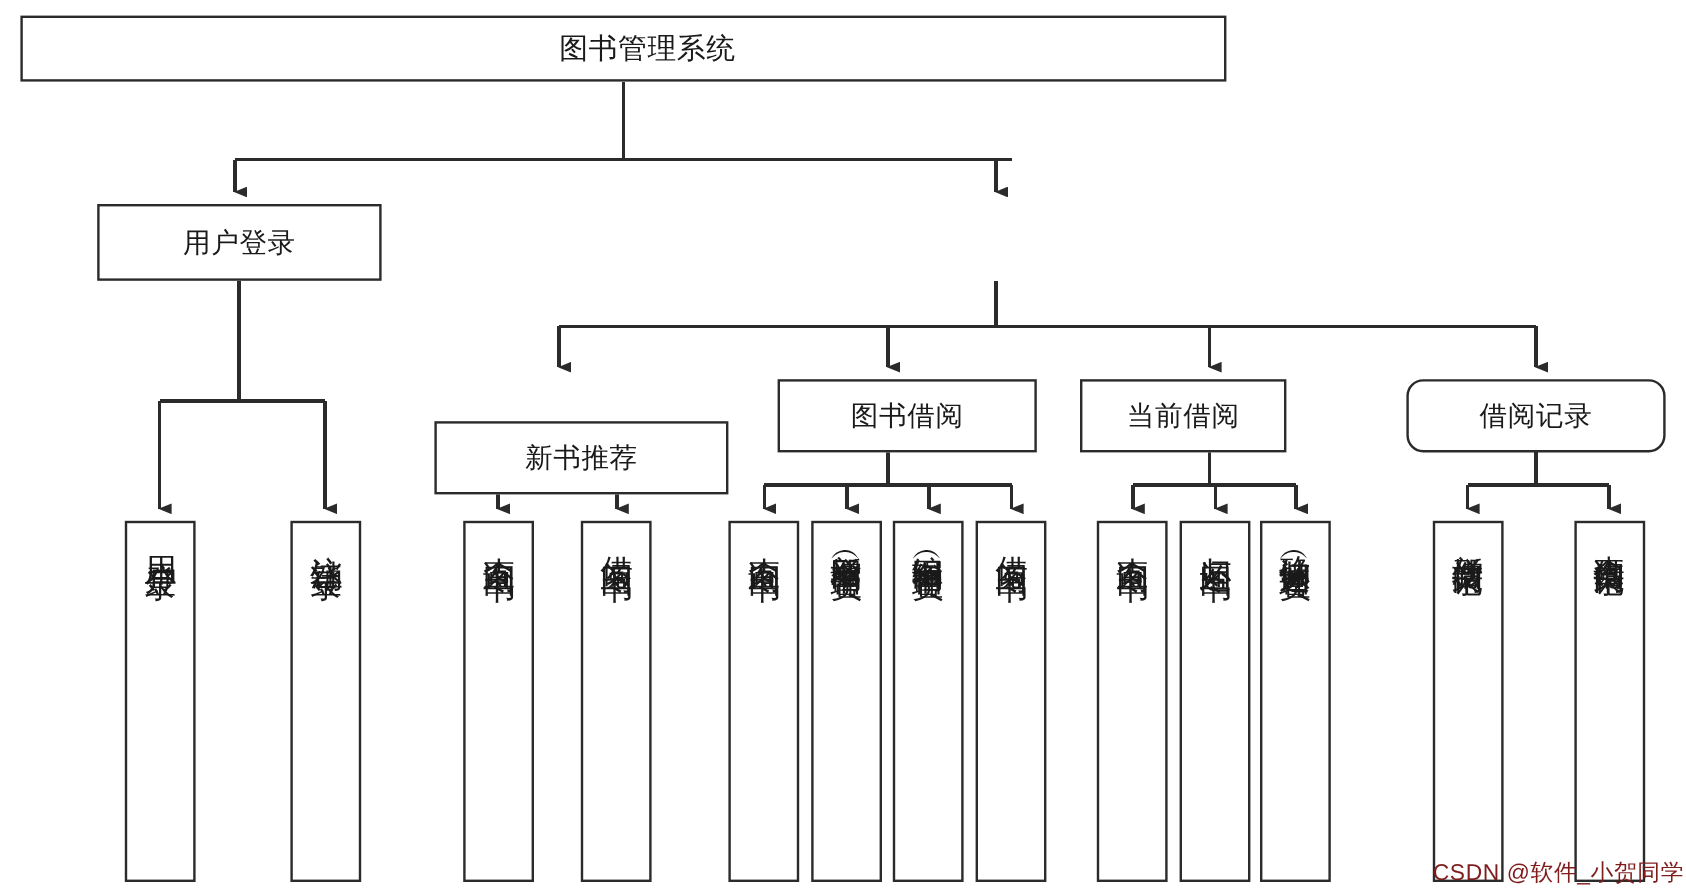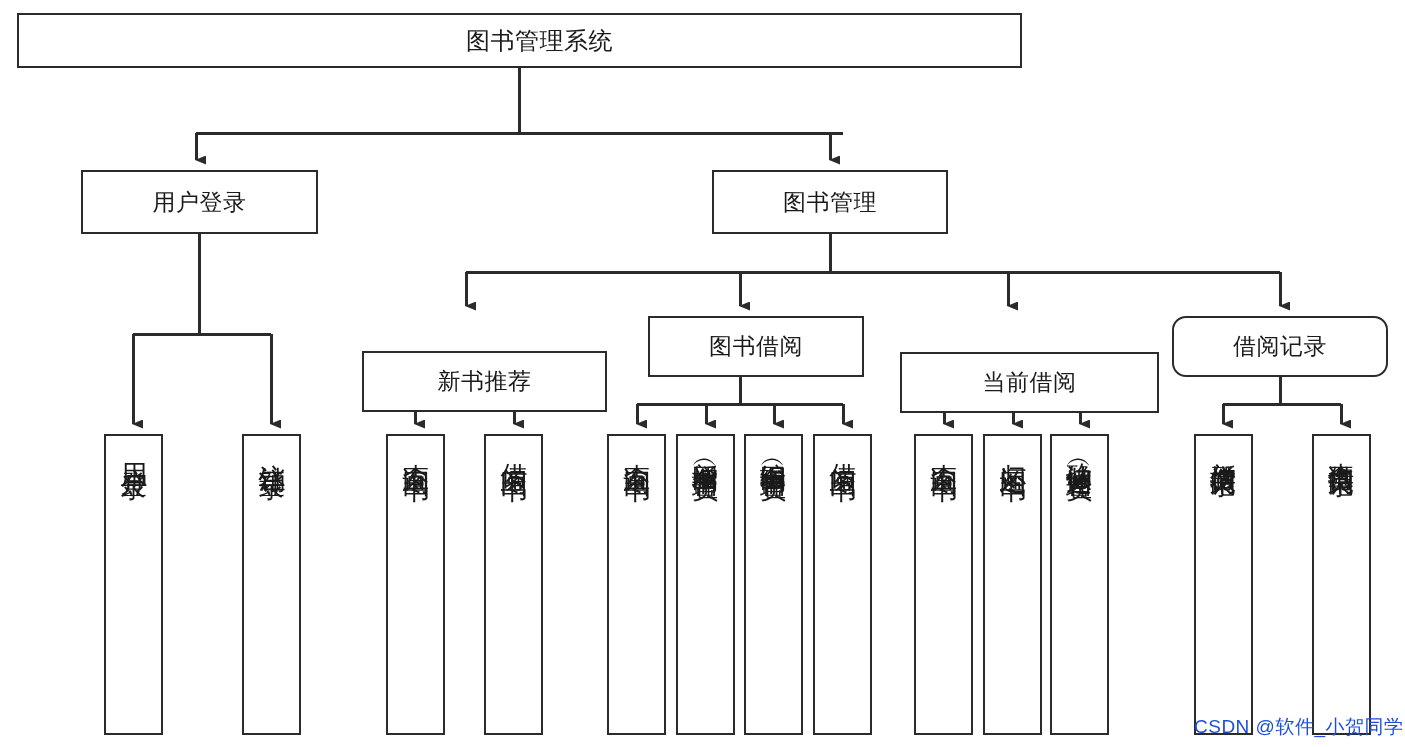--- a/index.html
+++ b/index.html
@@ -63,21 +63,21 @@
     letter-spacing: 4px;
     white-space: nowrap;
   }
   .node.vert.tall-text .node-label {
     font-size: 26px;
     letter-spacing: 2px;
   }
   .watermark {
     position: absolute;
     font-size: 19px;
-    color: #1d4ed8;
+    color: #7f1d1d;
     white-space: nowrap;
     letter-spacing: 0.5px;
   }
 </style>
 </head>
 <body>
 
 <div id="diagram-root">
 
   <svg id="edges-layer" width="1405" height="747" viewBox="0 0 1405 747">
@@ -131,33 +131,30 @@
   </svg>
 
   <div class="node horiz root" style="left:17px; top:13px; width:1005px; height:55px;padding-left:40px;">
     <span class="node-label">图书管理系统</span>
   </div>
 
   <div class="node horiz" style="left:81px; top:170px; width:237px; height:64px;">
     <span class="node-label">用户登录</span>
   </div>
 
-  <div class="node horiz" style="left:712px; top:170px; width:236px; height:64px;">
-    <span class="node-label">图书管理</span>
-  </div>
 
   <div class="node horiz" style="left:362px; top:316px; width:245px; height:61px;margin-top:35px;">
     <span class="node-label">新书推荐</span>
   </div>
 
   <div class="node horiz" style="left:648px; top:316px; width:216px; height:61px;">
     <span class="node-label">图书借阅</span>
   </div>
 
-  <div class="node horiz" style="left:900px; top:316px; width:259px; height:61px;margin-top:36px;">
+  <div class="node horiz" style="left:900px; top:316px; width:172px; height:61px;">
     <span class="node-label">当前借阅</span>
   </div>
 
   <div class="node horiz" style="left:1172px; top:316px; width:216px; height:61px;border-radius:14px;">
     <span class="node-label">借阅记录</span>
   </div>
 
   <div class="node vert" style="left:104px; top:434px; width:59px; height:301px;">
     <span class="node-label">用户登录</span>
   </div>

